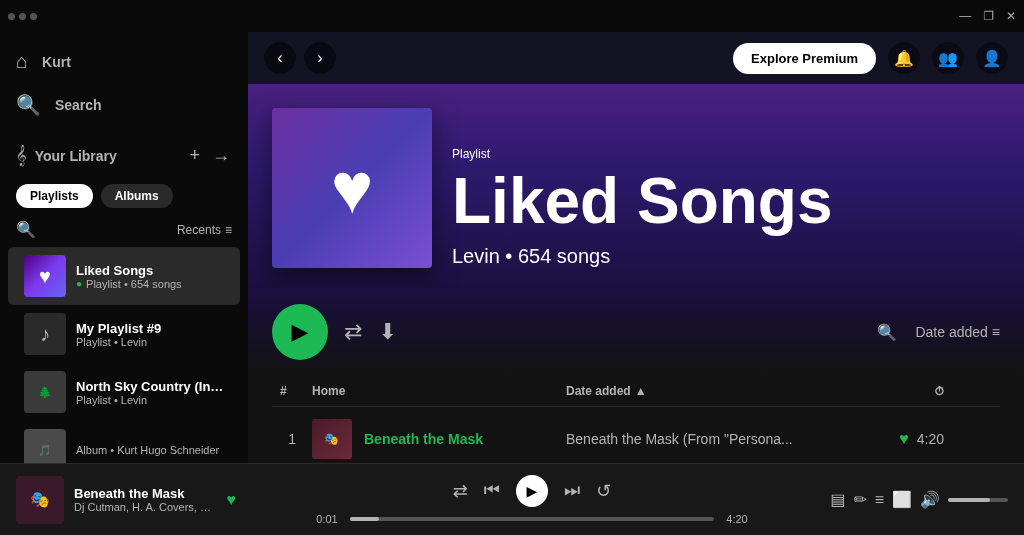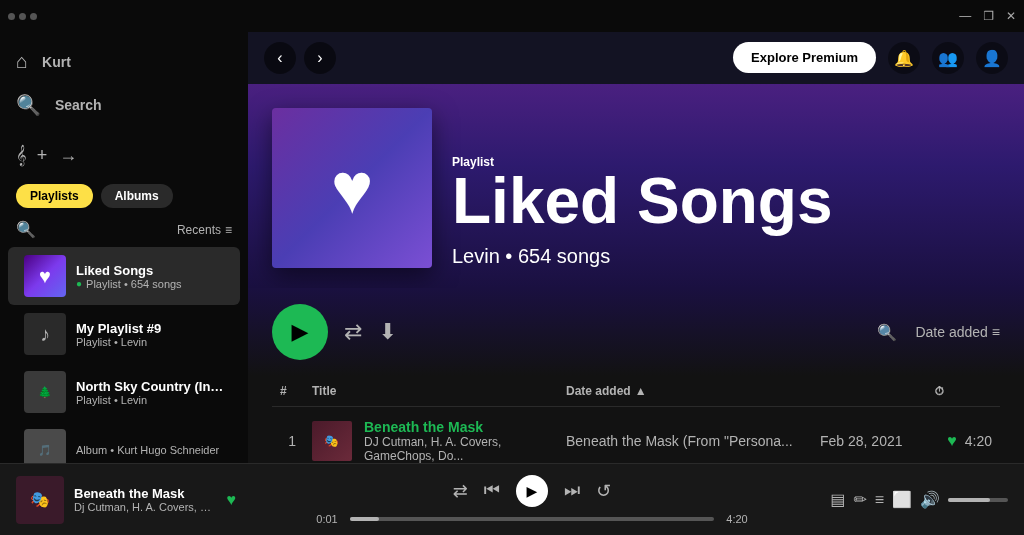--- a/index.html
+++ b/index.html
@@ -96,21 +96,21 @@
     .filter-btn {
       background: #2a2a2a;
       border: none;
       color: #fff;
       border-radius: 20px;
       padding: 5px 14px;
       font-size: 12px;
       font-weight: 600;
       cursor: pointer;
     }
-    .filter-btn.active { background: #fde047; color: #000; }
+    .filter-btn.active { background: #ffffff; color: #000; }
 
     .sidebar-search-row {
       display: flex;
       align-items: center;
       justify-content: space-between;
       padding: 4px 16px 8px;
     }
     .sidebar-search-icon { color: #b3b3b3; font-size: 16px; cursor: pointer; }
     .sidebar-recents {
       display: flex;
@@ -207,21 +207,21 @@
       border-radius: 50%;
       background: rgba(0,0,0,0.5);
       border: none;
       color: #fff;
       font-size: 16px;
       cursor: pointer;
       display: flex; align-items: center; justify-content: center;
     }
     .header-right {
       display: flex;
-      align-items: flex-start;
+      align-items: center;
       gap: 12px;
     }
     .explore-premium-btn {
       background: #fff;
       color: #000;
       border: none;
       border-radius: 20px;
       padding: 8px 18px;
       font-size: 13px;
       font-weight: 700;
@@ -255,22 +255,23 @@
       display: flex;
       align-items: center;
       justify-content: center;
       font-size: 72px;
       flex-shrink: 0;
       box-shadow: 0 8px 24px rgba(0,0,0,0.5);
     }
     .playlist-info { flex: 1; }
     .playlist-type {
       font-size: 12px;
-      font-weight: 700;
+      font-weight: 400;
       color: #fff;
+      margin-bottom: 8px;
     }
     .playlist-title {
       font-size: 64px;
       font-weight: 900;
       color: #fff;
       line-height: 1;
       margin-bottom: 12px;
     }
     .playlist-meta {
       font-size: 20px;
@@ -510,20 +511,21 @@
         <span>Kurt</span>
       </div>
       <div class="sidebar-nav-item">
         <span class="nav-icon">🔍</span>
         <span>Search</span>
       </div>
     </div>
 
     <div class="sidebar-library-header">
       <span class="lib-icon">𝄞</span>
+      <span class="lib-title">Your Library</span>
       <div class="lib-actions">
         <button class="lib-action-btn">+</button>
         <button class="lib-action-btn">→</button>
       </div>
     </div>
 
     <div class="sidebar-filter-row">
       <button class="filter-btn active">Playlists</button>
       <button class="filter-btn">Albums</button>
     </div>
@@ -618,43 +620,41 @@
         <button class="sort-btn">
           <span>Date added</span>
           <span>≡</span>
         </button>
       </div>
     </div>
 
     <div class="track-table">
       <div class="table-header">
         <div>#</div>
-        <div>Title</div>
+        <div>Home</div>
         <div style="display:flex;align-items:center;gap:4px;">
           <span>Date added</span>
           <span>▲</span>
         </div>
         <div style="text-align:right;">⏱</div>
       </div>
 
       <div class="table-row">
         <div class="row-num">1</div>
         <div class="row-track">
           <div class="track-art">
             <div class="track-art-inner" style="background:linear-gradient(135deg,#4a1a2a,#6b2a3a);">
               <span style="font-size:12px;">🎭</span>
             </div>
           </div>
           <div>
             <div class="track-name">Beneath the Mask</div>
-            <div class="track-artist">DJ Cutman, H. A. Covers, GameChops, Do...</div>
           </div>
         </div>
         <div class="col-album">Beneath the Mask (From "Persona...</div>
-        <div class="col-date">Feb 28, 2021</div>
         <div class="col-duration">
           <span class="liked-heart">♥</span>
           <span>4:20</span>
         </div>
       </div>
 
     </div>
   </div>
 </div>
 

